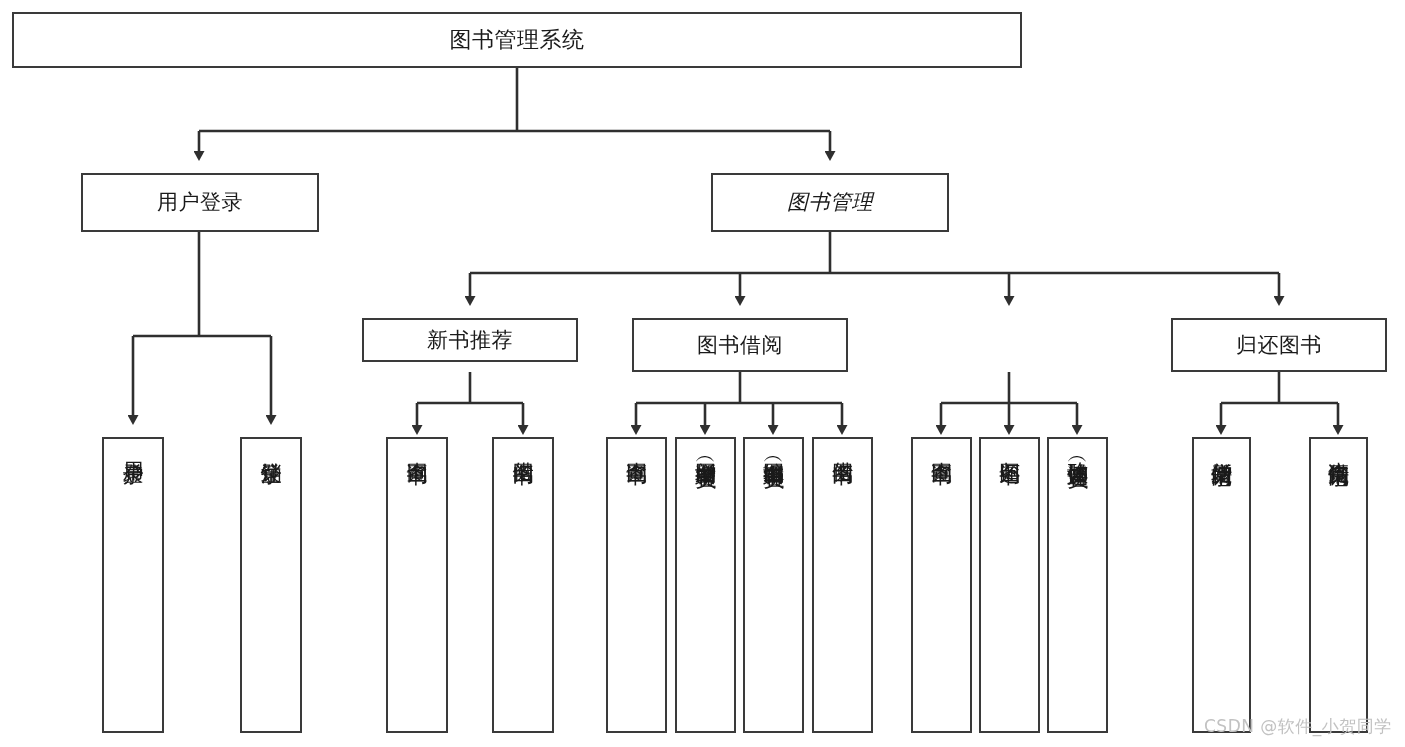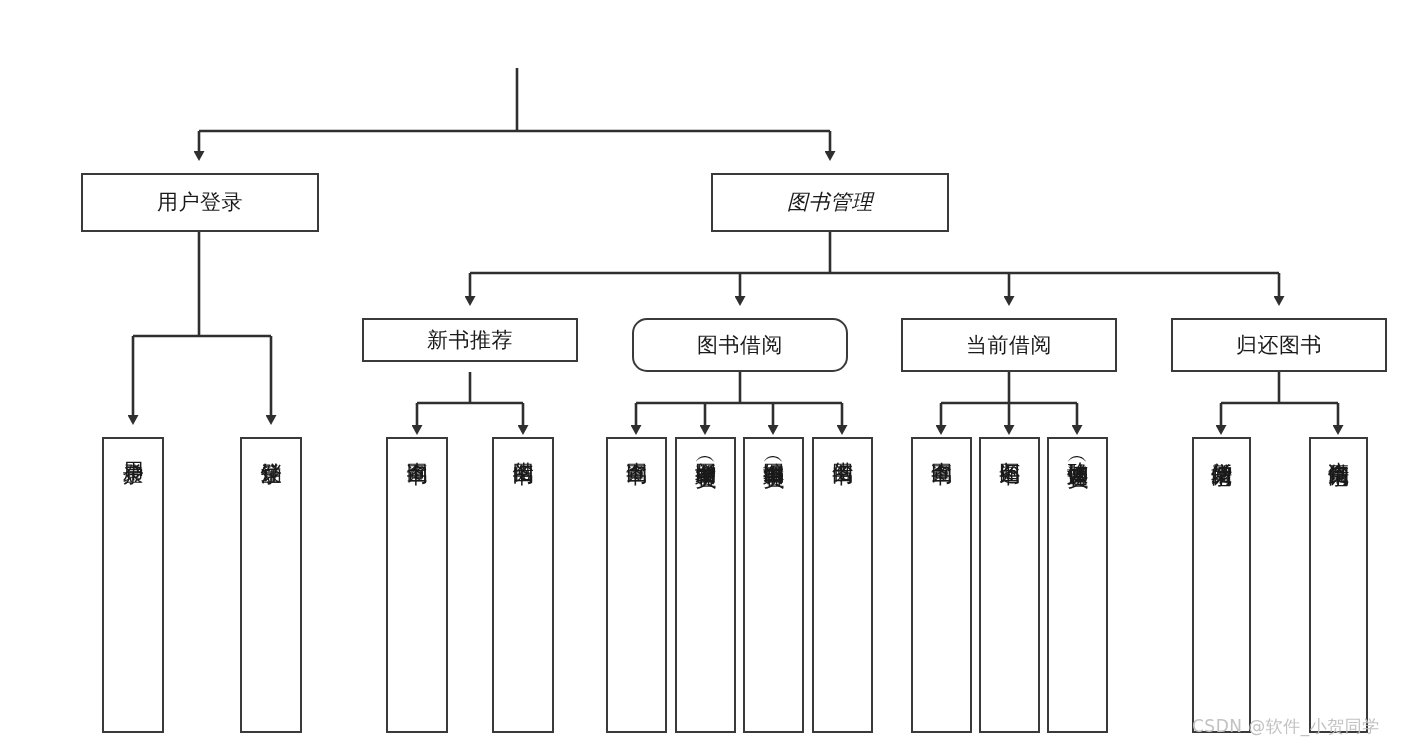--- a/index.html
+++ b/index.html
@@ -64,20 +64,21 @@
     letter-spacing: 1px;
     white-space: nowrap;
   }
   .watermark {
     position: absolute;
     font-size: 17px;
     color: #c2c2c2;
     white-space: nowrap;
     z-index: 3;
     letter-spacing: 0.5px;
+    margin-left: 12px;
   }
 </style>
 </head>
 <body>
 
 <div id="canvas">
 
   <svg id="edges" viewBox="0 0 1405 747" xmlns="http://www.w3.org/2000/svg">
     <defs>
       <marker id="arrow" markerWidth="10" markerHeight="11" refX="1" refY="5.5" orient="auto" markerUnits="userSpaceOnUse">
@@ -121,36 +122,36 @@
       <path d="M1009,403 L1009,426" marker-end="url(#arrow)"></path>
       <path d="M1077,403 L1077,426" marker-end="url(#arrow)"></path>
 
       <path d="M1279,372 L1279,403"></path>
       <path d="M1221,403 L1338,403"></path>
       <path d="M1221,403 L1221,426" marker-end="url(#arrow)"></path>
       <path d="M1338,403 L1338,426" marker-end="url(#arrow)"></path>
     </g>
   </svg>
 
+  <div class="node horiz root" style="left:12px; top:12px; width:1010px; height:56px;">
+    <span class="label">图书管理系统</span>
+  </div>
 
   <div class="node horiz" style="left:81px; top:173px; width:238px; height:59px;">
     <span class="label">用户登录</span>
   </div>
   <div class="node horiz" style="left:711px; top:173px; width:238px; height:59px;font-style:italic;">
     <span class="label">图书管理</span>
   </div>
 
   <div class="node horiz" style="left:362px; top:318px; width:216px; height:44px;">
     <span class="label">新书推荐</span>
   </div>
-  <div class="node horiz" style="left:632px; top:318px; width:216px; height:54px;border-radius:15px;">
+  <div class="node horiz" style="left:632px; top:318px; width:216px; height:54px;">
     <span class="label">图书借阅</span>
-  </div>
-  <div class="node horiz" style="left:901px; top:318px; width:216px; height:54px;">
-    <span class="label">当前借阅</span>
   </div>
   <div class="node horiz" style="left:1171px; top:318px; width:216px; height:54px;">
     <span class="label">归还图书</span>
   </div>
 
   <div class="node vert" style="left:102px; top:437px; width:62px; height:296px;">
     <span class="label">用户登录</span>
   </div>
   <div class="node vert" style="left:240px; top:437px; width:62px; height:296px;">
     <span class="label">注销登录</span>

